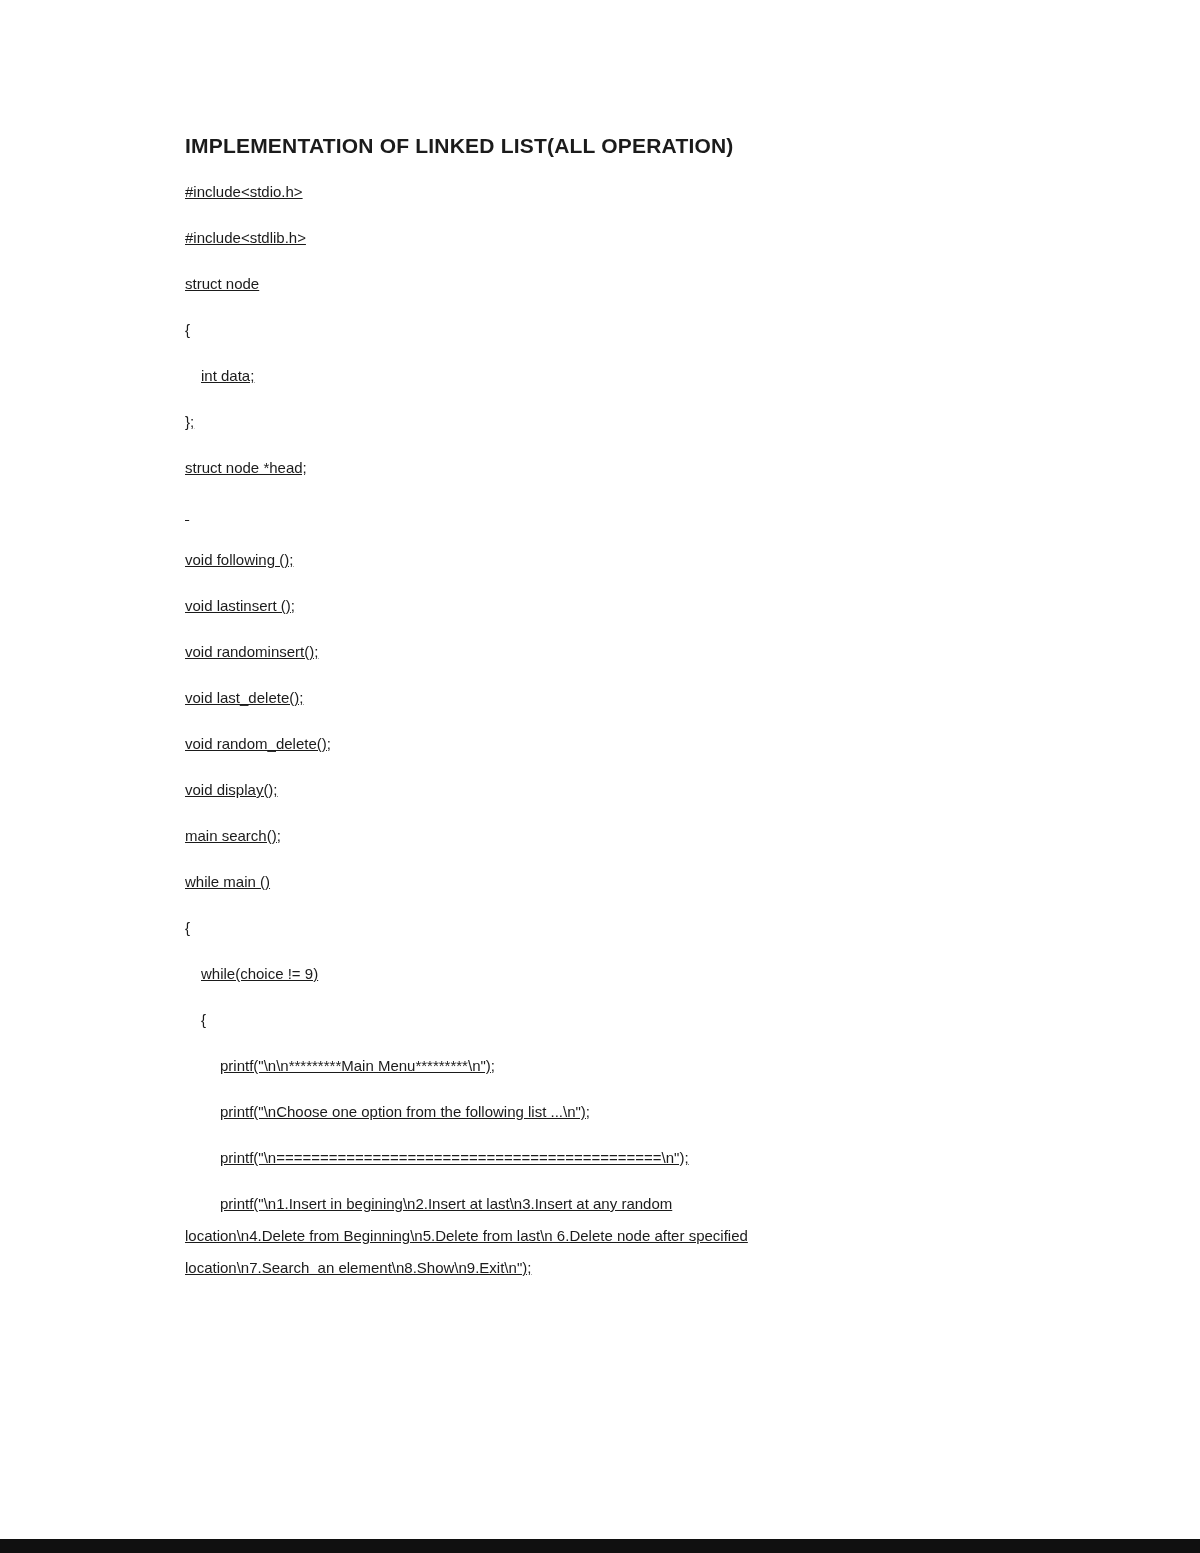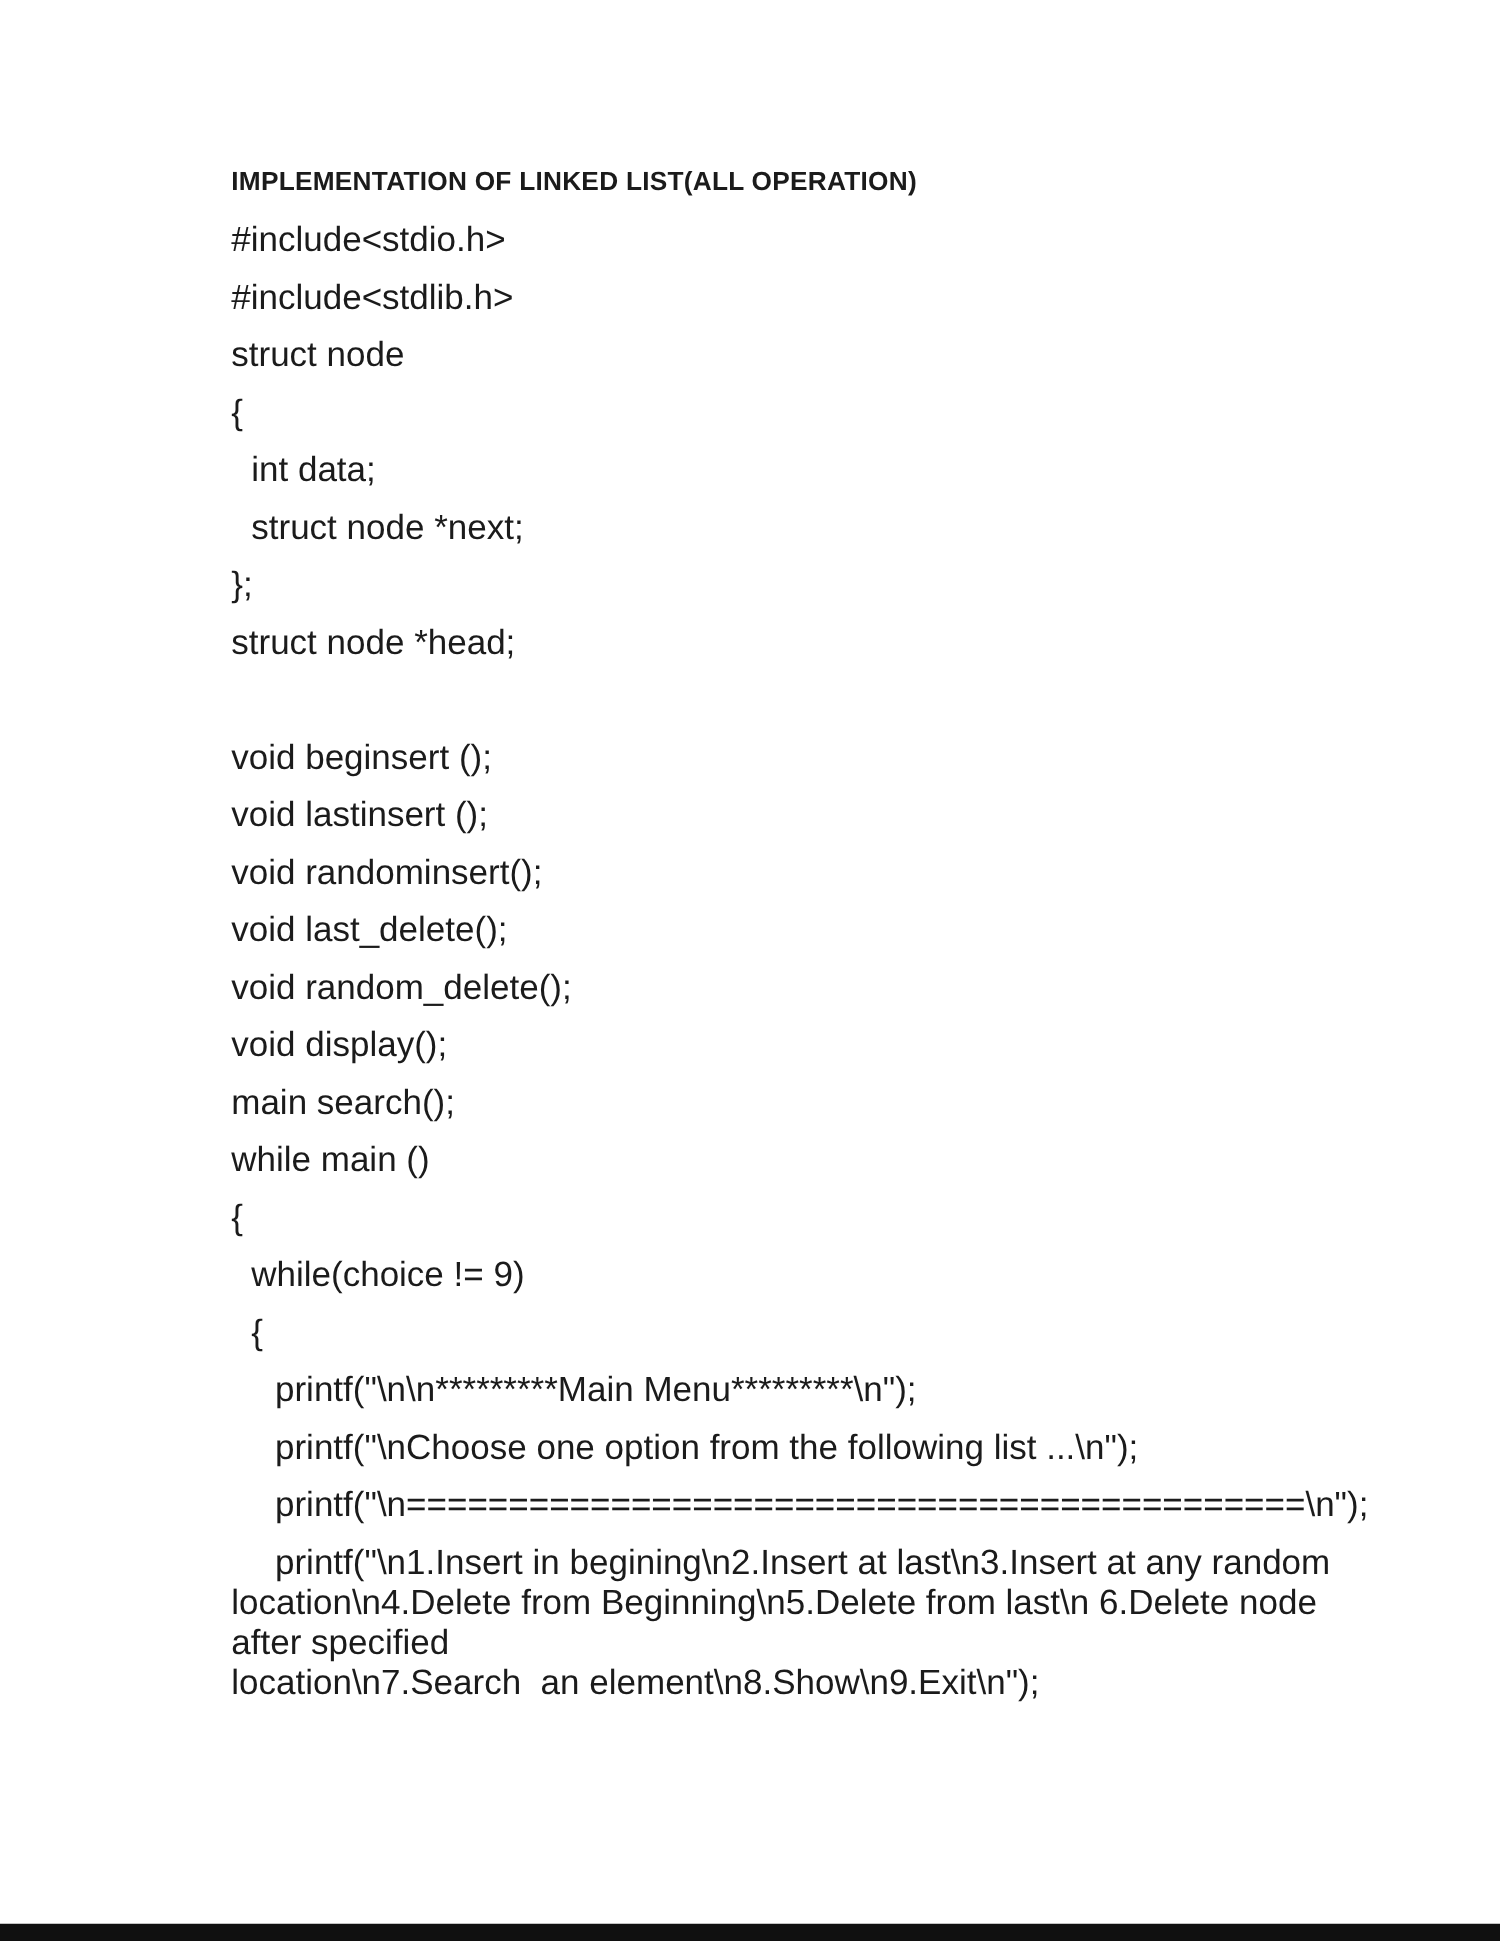--- a/index.html
+++ b/index.html
@@ -22,26 +22,27 @@
     padding: 130px 92px 40px 185px;
   }
   .doc-title {
     font-size: 21px;
     font-weight: bold;
     line-height: 32px;
     margin: 0 0 14px 0;
     letter-spacing: 0.2px;
   }
   .line {
-    font-size: 28px;
+    font-size: 15px;
     line-height: 32px;
     min-height: 32px;
     margin-top: 14px;
     white-space: pre-wrap;
     word-break: break-word;
+    text-decoration: underline;
   }
   .line.tight {
     margin-top: 0;
   }
   .indent-0 { padding-left: 0; }
   .indent-1 { padding-left: 16px; }
   .indent-2 { padding-left: 35px; }
   .bottom-bar {
     position: absolute;
     left: 0;
@@ -55,25 +56,24 @@
 <body>
 
 <div class="page">
   <div class="doc-title">IMPLEMENTATION OF LINKED LIST(ALL OPERATION)</div>
   <div>
       <div class="line indent-0">#include&lt;stdio.h&gt;</div>
       <div class="line indent-0">#include&lt;stdlib.h&gt;</div>
       <div class="line indent-0">struct node</div>
       <div class="line indent-0">{</div>
       <div class="line indent-1">int data;</div>
-      <div class="line indent-1">struct node *next;</div>
       <div class="line indent-0">};</div>
       <div class="line indent-0">struct node *head;</div>
       <div class="line indent-0">&nbsp;</div>
-      <div class="line indent-0">void beginsert ();</div>
+      <div class="line indent-0">void following ();</div>
       <div class="line indent-0">void lastinsert ();</div>
       <div class="line indent-0">void randominsert();</div>
       <div class="line indent-0">void last_delete();</div>
       <div class="line indent-0">void random_delete();</div>
       <div class="line indent-0">void display();</div>
       <div class="line indent-0">main search();</div>
       <div class="line indent-0">while main ()</div>
       <div class="line indent-0">{</div>
       <div class="line indent-1">while(choice != 9)</div>
       <div class="line indent-1">{</div>

